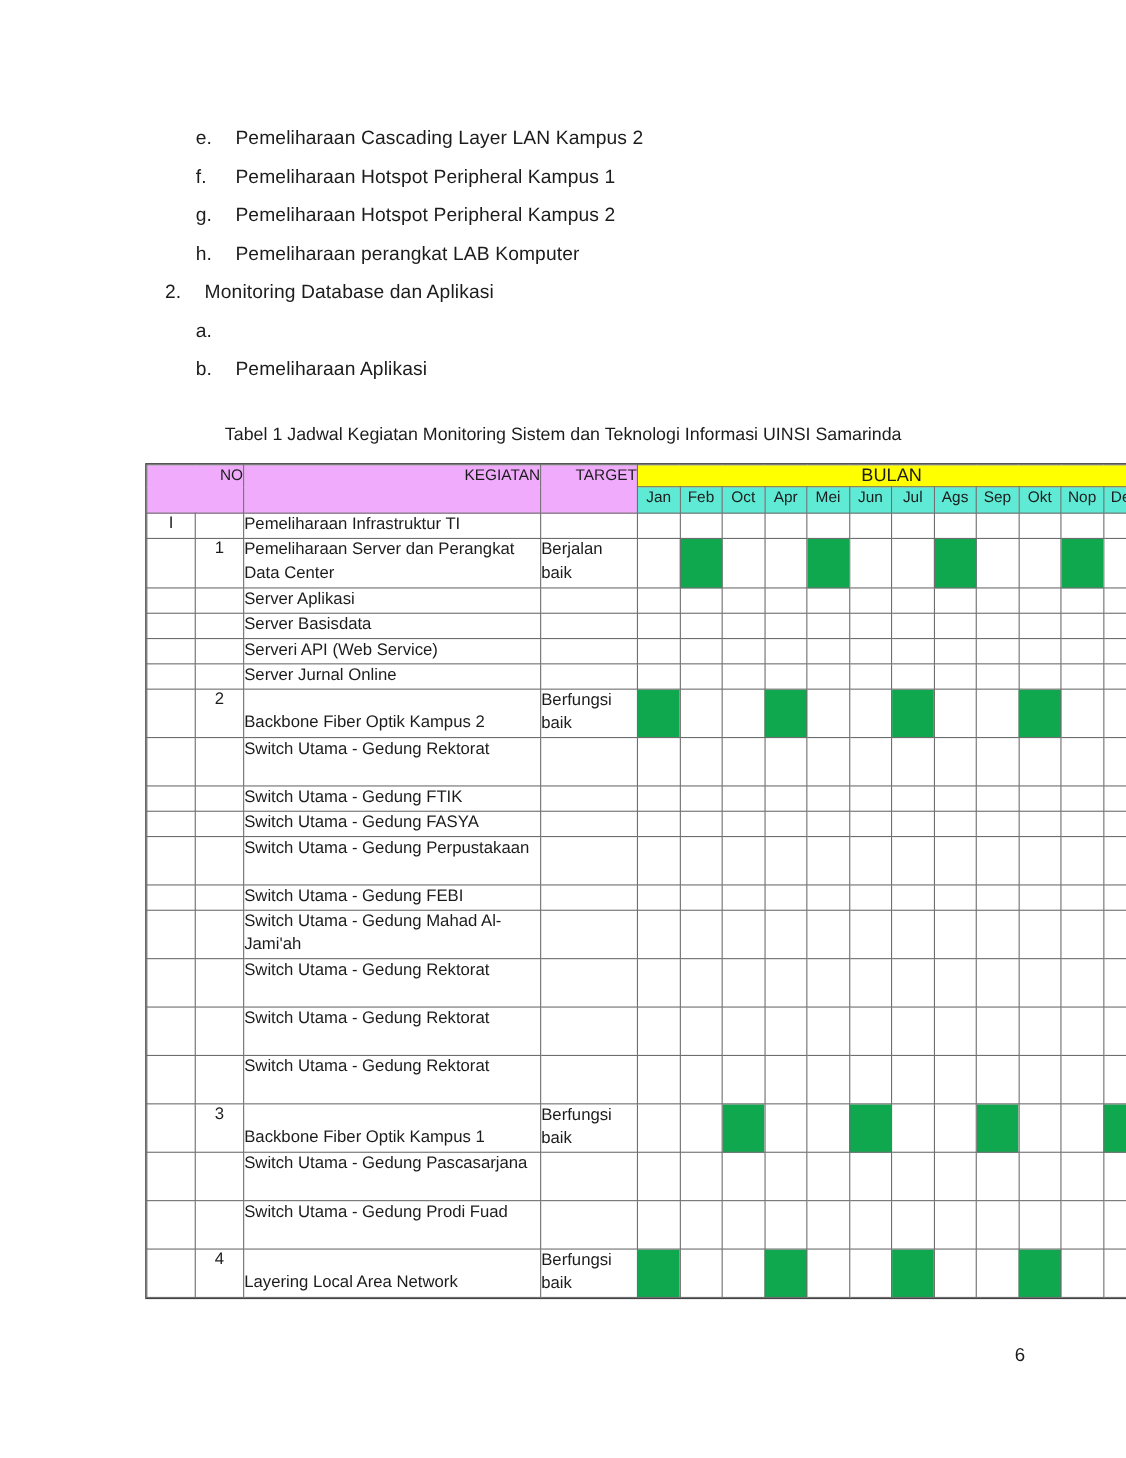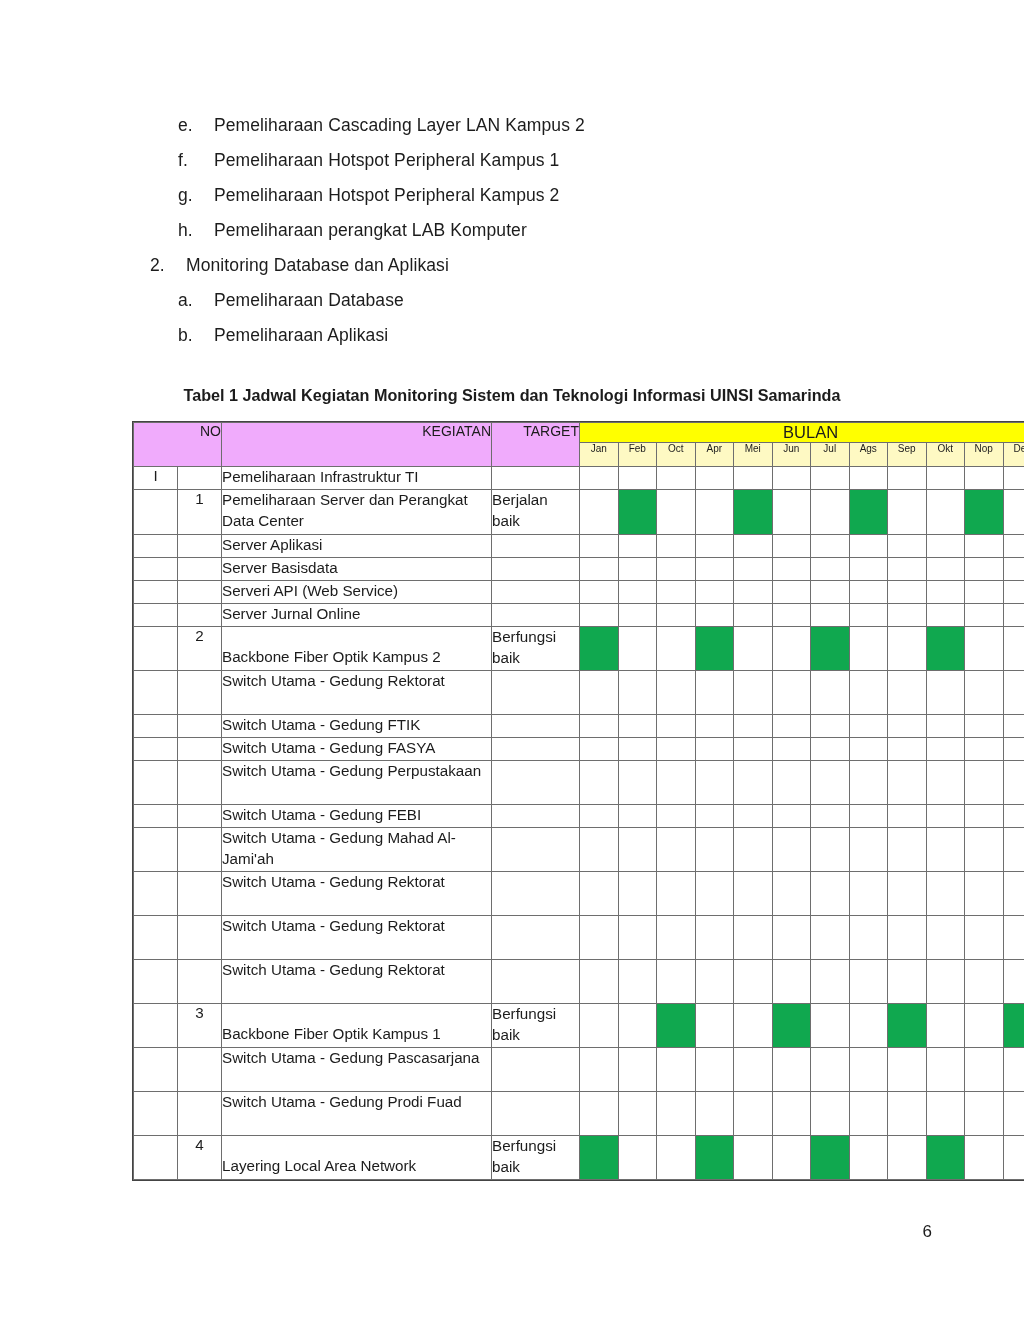--- a/index.html
+++ b/index.html
@@ -52,21 +52,20 @@
   
   .caption {
     position: absolute;
     top: 384px;
     left: 0;
     width: 1024px;
     text-align: center;
     font-size: 16.2px;
     line-height: 22px;
     color: #1c1c1c;
-    font-weight: bold;
   }
 
   
   .tbl-wrap {
     position: absolute;
     left: 133px;
     top: 422px;
     width: 868px;
   }
   table.sched {
@@ -95,24 +94,24 @@
     font-size: 14px;
     height: 28px;
   }
   .hdr-bulan {
     background: #ffff00;
     text-align: center;
     vertical-align: middle;
     font-size: 16.5px;
   }
   .hdr-month {
-    background: #fef9c3;
+    background: #5eead4;
     text-align: center;
     vertical-align: middle;
-    font-size: 10px;
+    font-size: 14px;
     height: 24px;
   }
 
   td.c-no {
     text-align: center;
     vertical-align: top;
     padding-top: 3px;
   }
   td.c-sub {
     text-align: center;
@@ -176,21 +175,20 @@
       <div class="li-row li-level-2">
         <span class="li-marker">h.</span>
         <span class="li-text">Pemeliharaan perangkat LAB Komputer</span>
       </div>
       <div class="li-row li-level-1">
         <span class="li-marker">2.</span>
         <span class="li-text">Monitoring Database dan Aplikasi</span>
       </div>
       <div class="li-row li-level-2">
         <span class="li-marker">a.</span>
-        <span class="li-text">Pemeliharaan Database</span>
       </div>
       <div class="li-row li-level-2">
         <span class="li-marker">b.</span>
         <span class="li-text">Pemeliharaan Aplikasi</span>
       </div>
     </div>
 
   <div class="caption">Tabel 1 Jadwal Kegiatan Monitoring Sistem dan Teknologi Informasi UINSI Samarinda</div>
 
   <div class="tbl-wrap">

